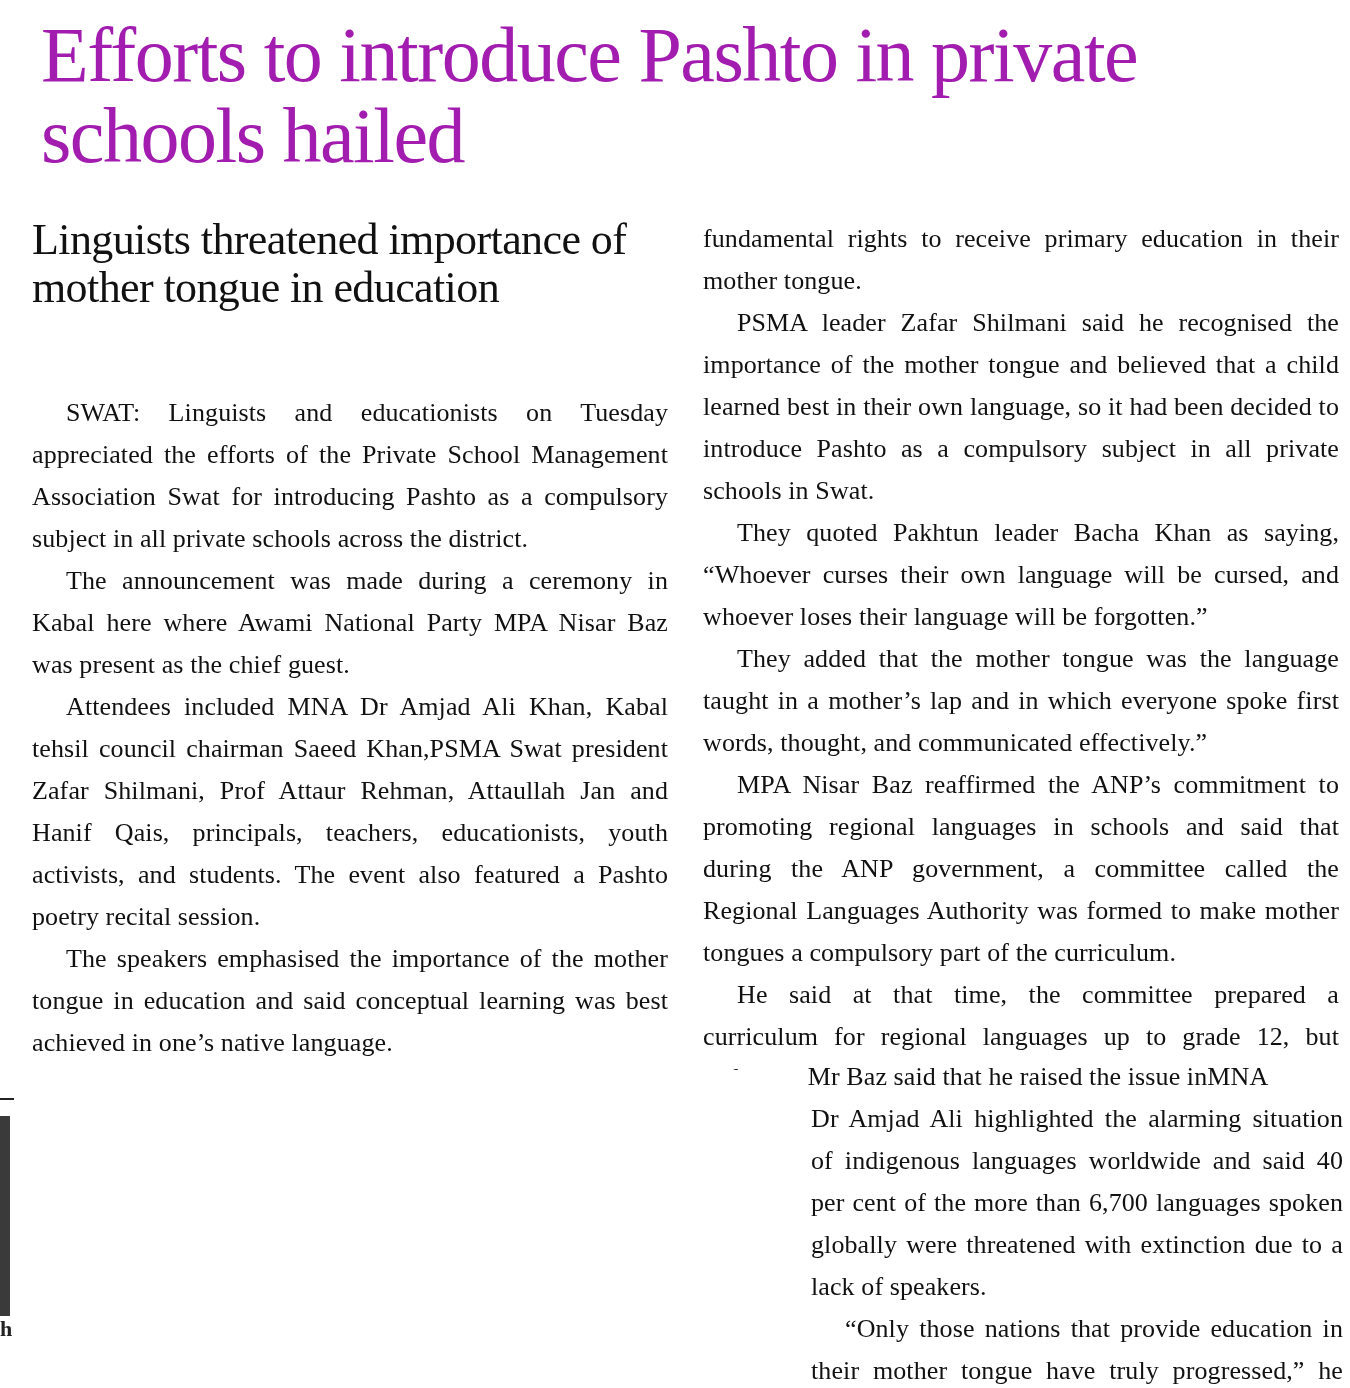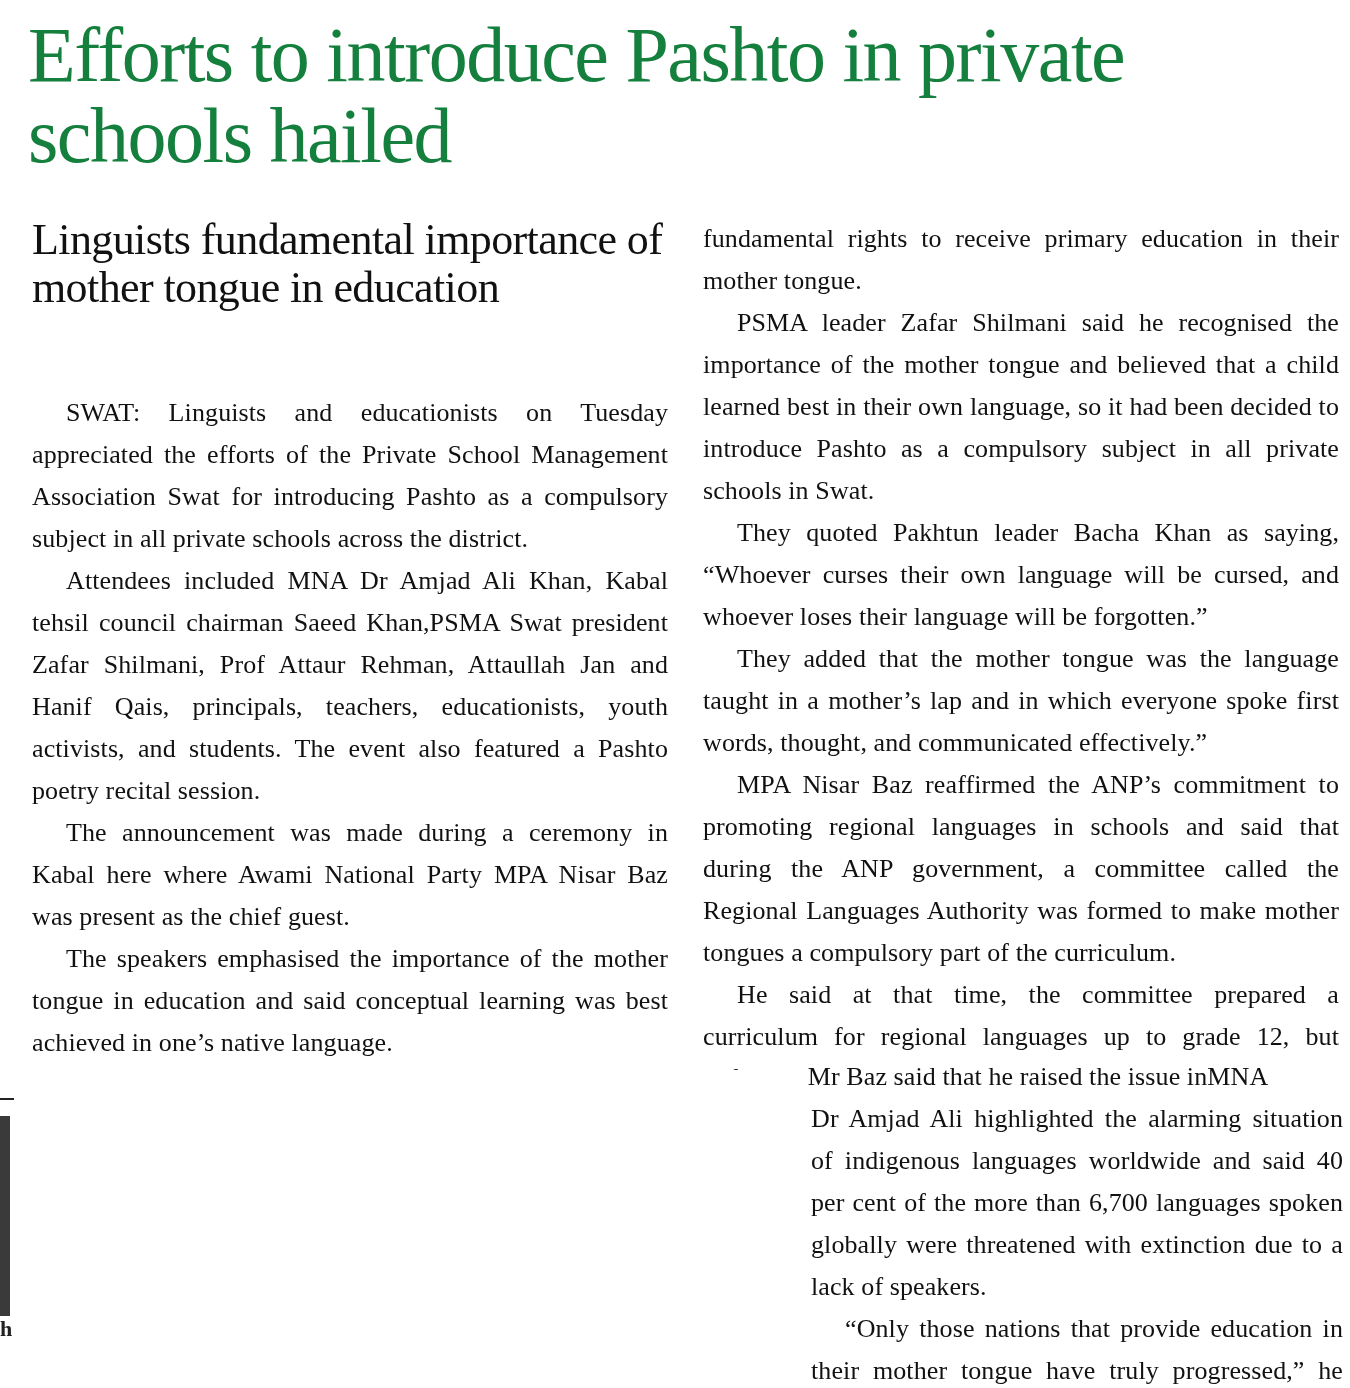--- a/index.html
+++ b/index.html
@@ -2,23 +2,23 @@
 <html><head>
 <meta charset="utf-8">
 <style>
   html, body { margin: 0; padding: 0; }
   body {
     width: 1350px; height: 1388px; background: #ffffff; color: #111111;
     position: relative; overflow: hidden;
     font-family: "Liberation Serif", "DejaVu Serif", serif;
   }
   .headline {
-    position: absolute; left: 28px; top: 14px; width: 1300px;
+    position: absolute; left: 41px; top: 14px; width: 1300px;
     font-size: 78px; line-height: 81px; font-weight: normal; letter-spacing: -1.5px;
-    margin: 0; color: #15803d;
+    margin: 0; color: #a21caf;
   }
   .subhead {
     position: absolute; left: 32px; top: 216px; width: 640px;
     font-size: 44px; line-height: 48px; font-weight: normal; letter-spacing: -0.6px;
     margin: 0; color: #111;
   }
   .col {
     position: absolute; font-size: 26px; line-height: 42px;
     text-align: justify; letter-spacing: 0.1px;
   }
@@ -38,26 +38,26 @@
   .neighbor .rule { position: absolute; left: 0; top: 0; width: 14px; height: 2px; background: #222; }
   .neighbor .blk { position: absolute; left: 0; top: 18px; width: 10px; height: 200px; background: #3a3a3a; }
   .neighbor-text {
     position: absolute; left: 0; top: 1316px; font-size: 22px; font-weight: bold; color: #222;
   }
 </style>
 </head>
 <body>
 
 <h1 class="headline">Efforts to introduce Pashto in private schools hailed</h1>
-<h2 class="subhead">Linguists fundamental importance of mother tongue in education</h2>
+<h2 class="subhead">Linguists threatened importance of mother tongue in education</h2>
 
 <div class="col col-left">
   <p>SWAT: Linguists and educationists on Tuesday appreciated the efforts of the Private School Management Association Swat for introducing Pashto as a compulsory subject in all private schools across the district.</p>
+  <p>The announcement was made during a ceremony in Kabal here where Awami National Party MPA Nisar Baz was present as the chief guest.</p>
   <p>Attendees included MNA Dr Amjad Ali Khan, Kabal tehsil council chairman Saeed Khan,PSMA Swat president Zafar Shilmani, Prof Attaur Rehman, Attaullah Jan and Hanif Qais, principals, teachers, educationists, youth activists, and students. The event also featured a Pashto poetry recital session.</p>
-  <p>The announcement was made during a ceremony in Kabal here where Awami National Party MPA Nisar Baz was present as the chief guest.</p>
   <p>The speakers emphasised the importance of the mother tongue in education and said conceptual learning was best achieved in one’s native language.</p>
   <p>They added that the United Nations Charter declared that every child had the</p>
 </div>
 
 <div class="col col-right">
   <p class="noindent">fundamental rights to receive primary education in their mother tongue.</p>
   <p>PSMA leader Zafar Shilmani said he recognised the importance of the mother tongue and believed that a child learned best in their own language, so it had been decided to introduce Pashto as a compulsory subject in all private schools in Swat.</p>
   <p>They quoted Pakhtun leader Bacha Khan as saying, “Whoever curses their own language will be cursed, and whoever loses their language will be forgotten.”</p>
   <p>They added that the mother tongue was the language taught in a mother’s lap and in which everyone spoke first words, thought, and communicated effectively.”</p>
   <p>MPA Nisar Baz reaffirmed the ANP’s commitment to promoting regional languages in schools and said that during the ANP government, a committee called the Regional Languages Authority was formed to make mother tongues a compulsory part of the curriculum.</p>

